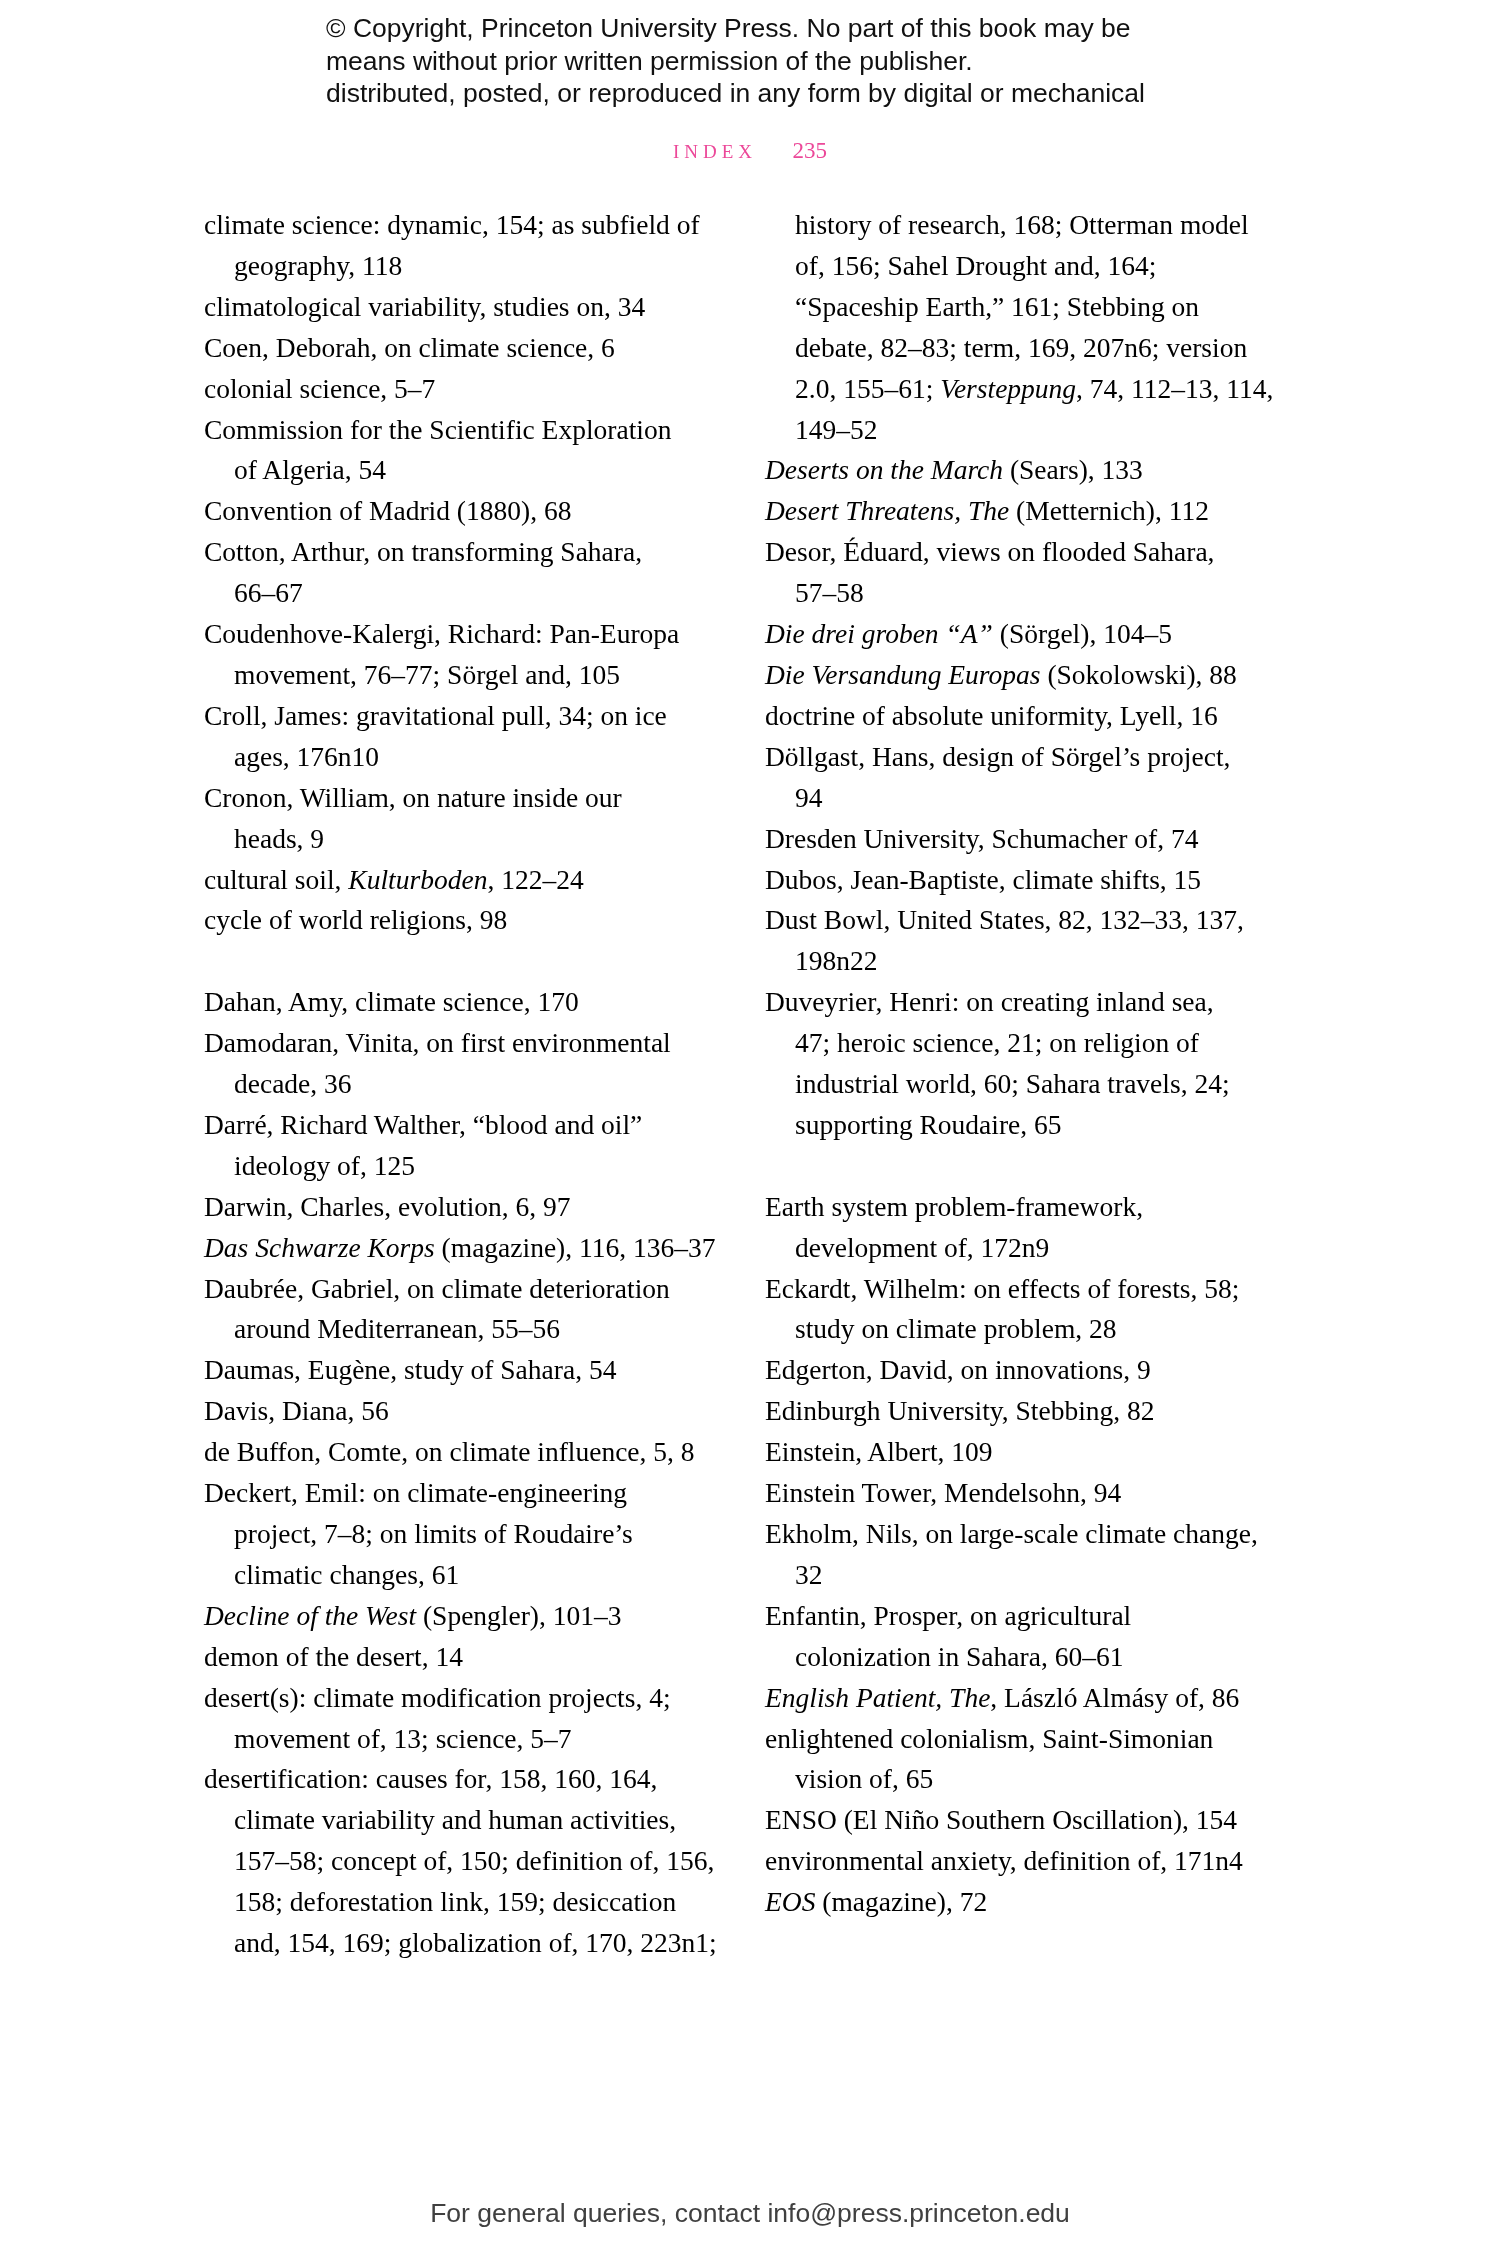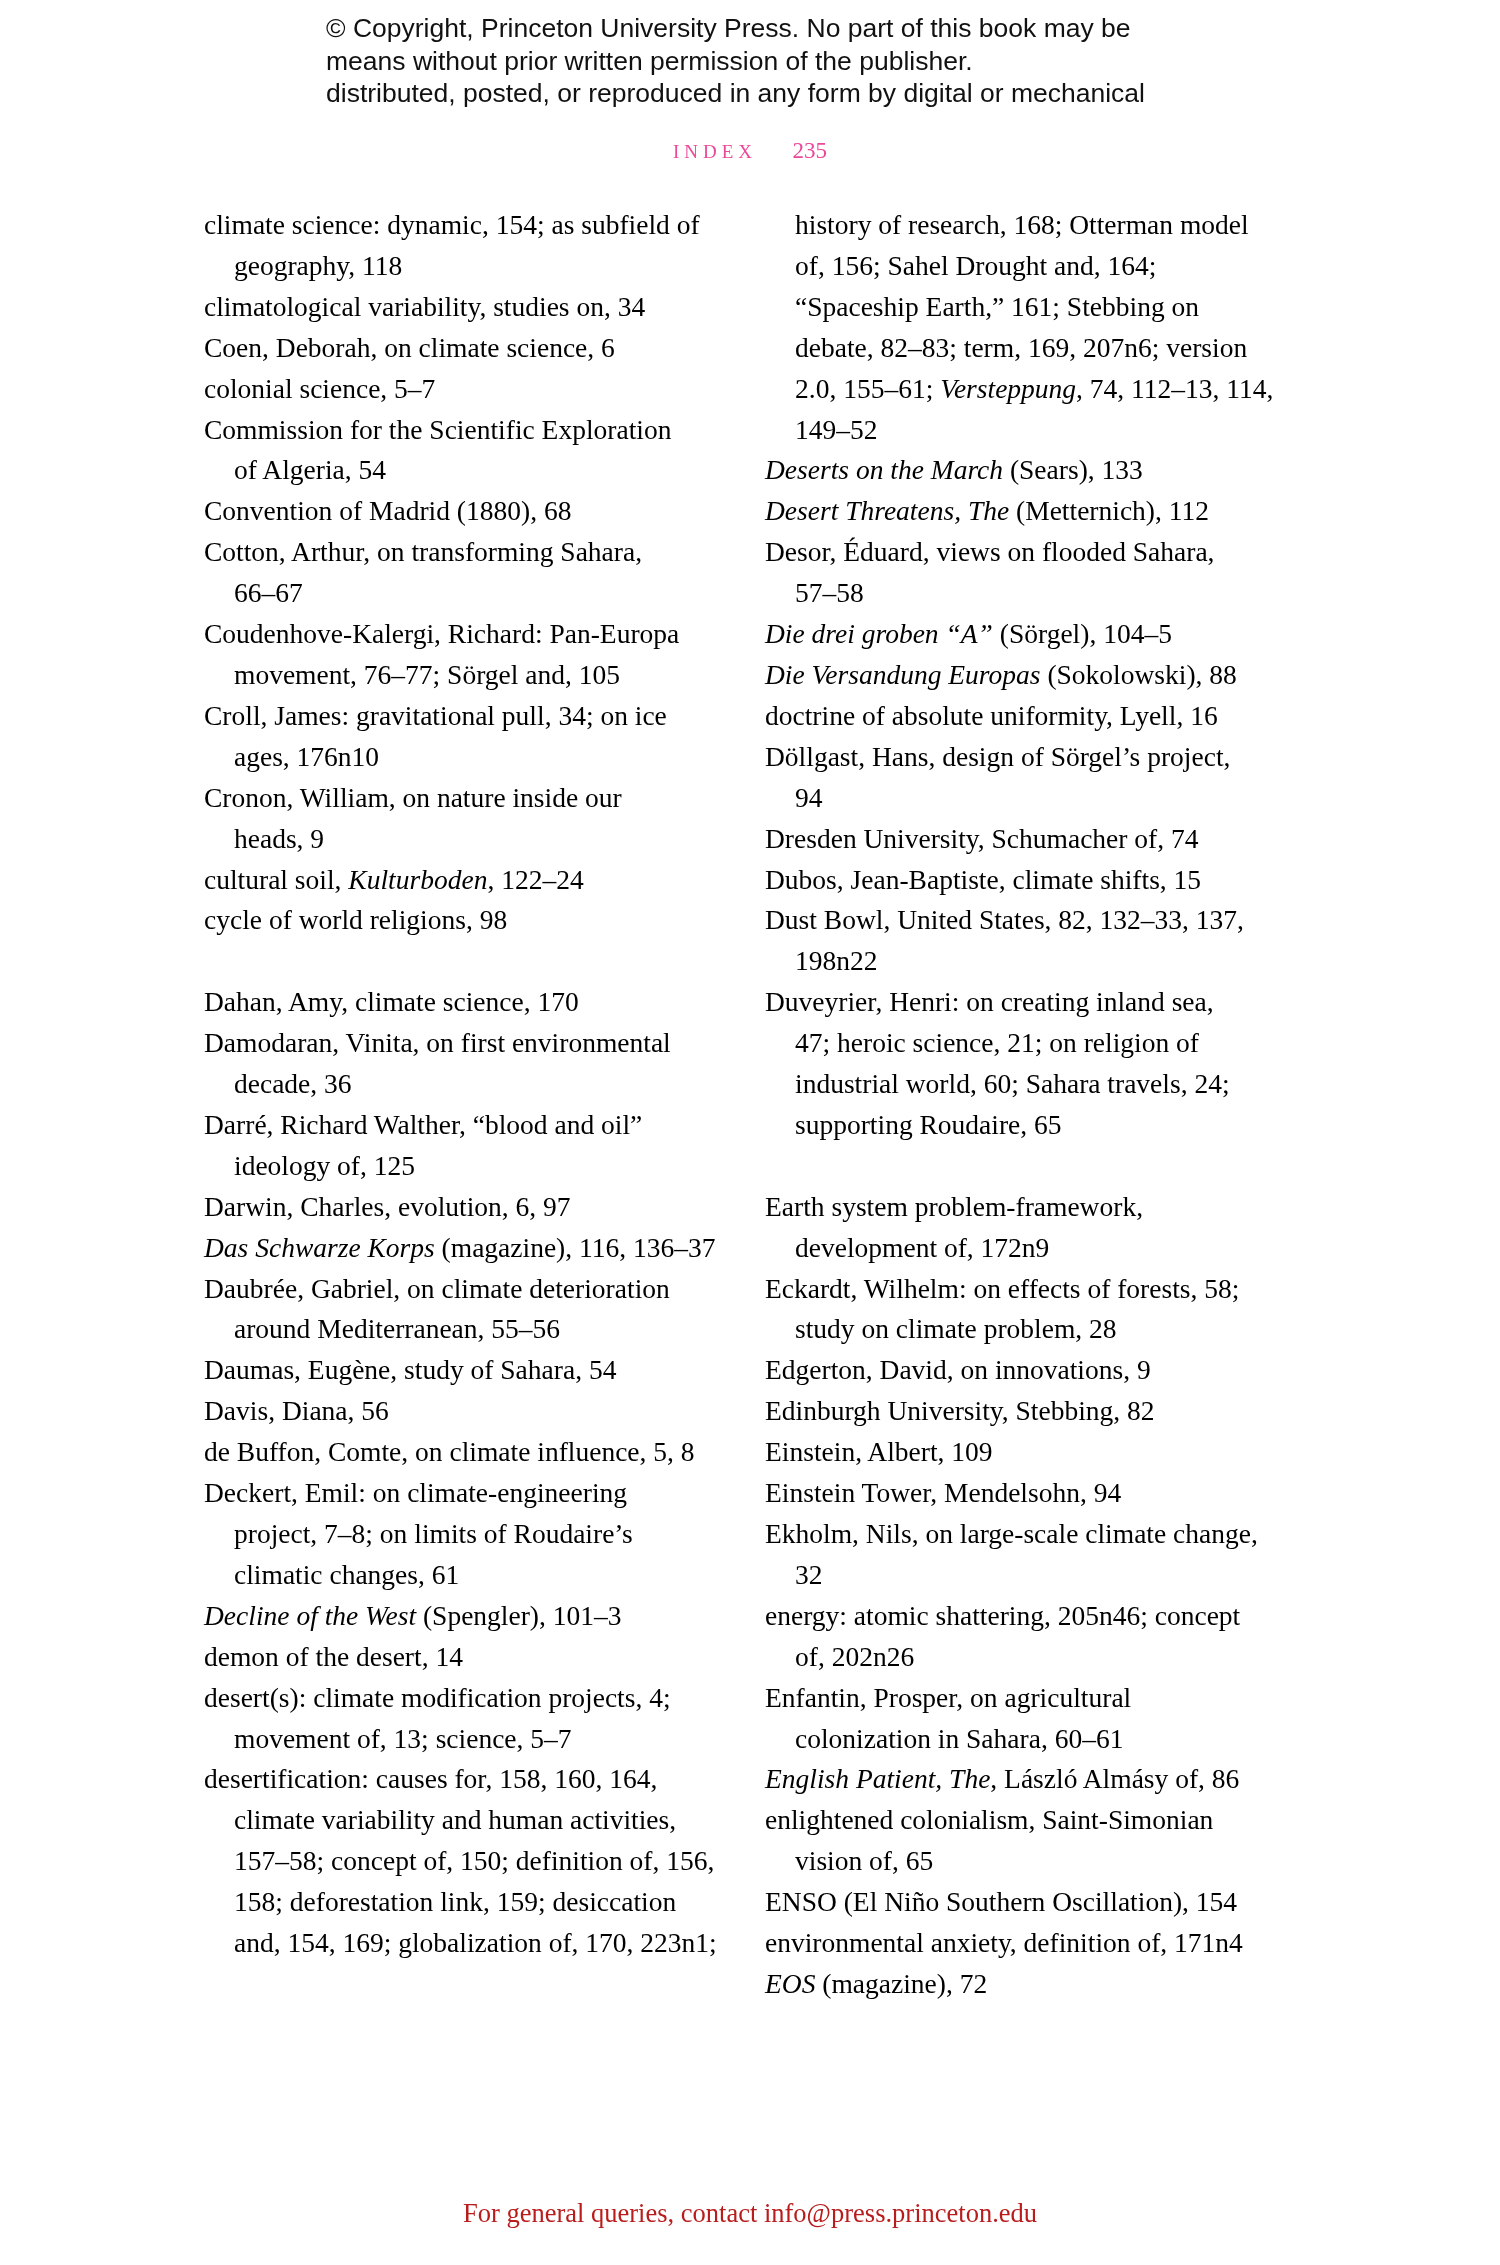--- a/index.html
+++ b/index.html
@@ -20,21 +20,21 @@
     font-family:"Liberation Serif", serif; font-size:27.5px; line-height:40.9px; color:#000000;
   }
   .col.left { left:204px; width:545px; }
   .col.right { left:765px; width:580px; }
   .line { white-space:nowrap; display:block; }
   .line.cont { padding-left:30px; }
   .gap { height:40.9px; }
   i { font-style:italic; }
   .footer {
     position:absolute; top:2198px; left:0; width:1500px; text-align:center;
-    font-family:Liberation Serif, serif; font-size:26.5px; color:#b91c1c;
+    font-family:Liberation Sans, sans-serif; font-size:26.5px; color:#404040;
   }
 </style>
 </head>
 <body>
 
 <div class="copyright">
   <div>© Copyright, Princeton University Press. No part of this book may be</div>
   <div>means without prior written permission of the publisher.</div>
   <div>distributed, posted, or reproduced in any form by digital or mechanical</div>
 </div>
@@ -208,24 +208,20 @@
       <span class="line"><span>Einstein, Albert, 109</span></span>
     </div>
     <div>
       <span class="line"><span>Einstein Tower, Mendelsohn, 94</span></span>
     </div>
     <div>
       <span class="line"><span>Ekholm, Nils, on large-scale climate change,</span></span>
       <span class="line cont"><span>32</span></span>
     </div>
     <div>
-      <span class="line"><span>energy: atomic shattering, 205n46; concept</span></span>
-      <span class="line cont"><span>of, 202n26</span></span>
-    </div>
-    <div>
       <span class="line"><span>Enfantin, Prosper, on agricultural</span></span>
       <span class="line cont"><span>colonization in Sahara, 60–61</span></span>
     </div>
     <div>
       <span class="line"><i>English Patient, The</i><span>, László Almásy of, 86</span></span>
     </div>
     <div>
       <span class="line"><span>enlightened colonialism, Saint-Simonian</span></span>
       <span class="line cont"><span>vision of, 65</span></span>
     </div>

